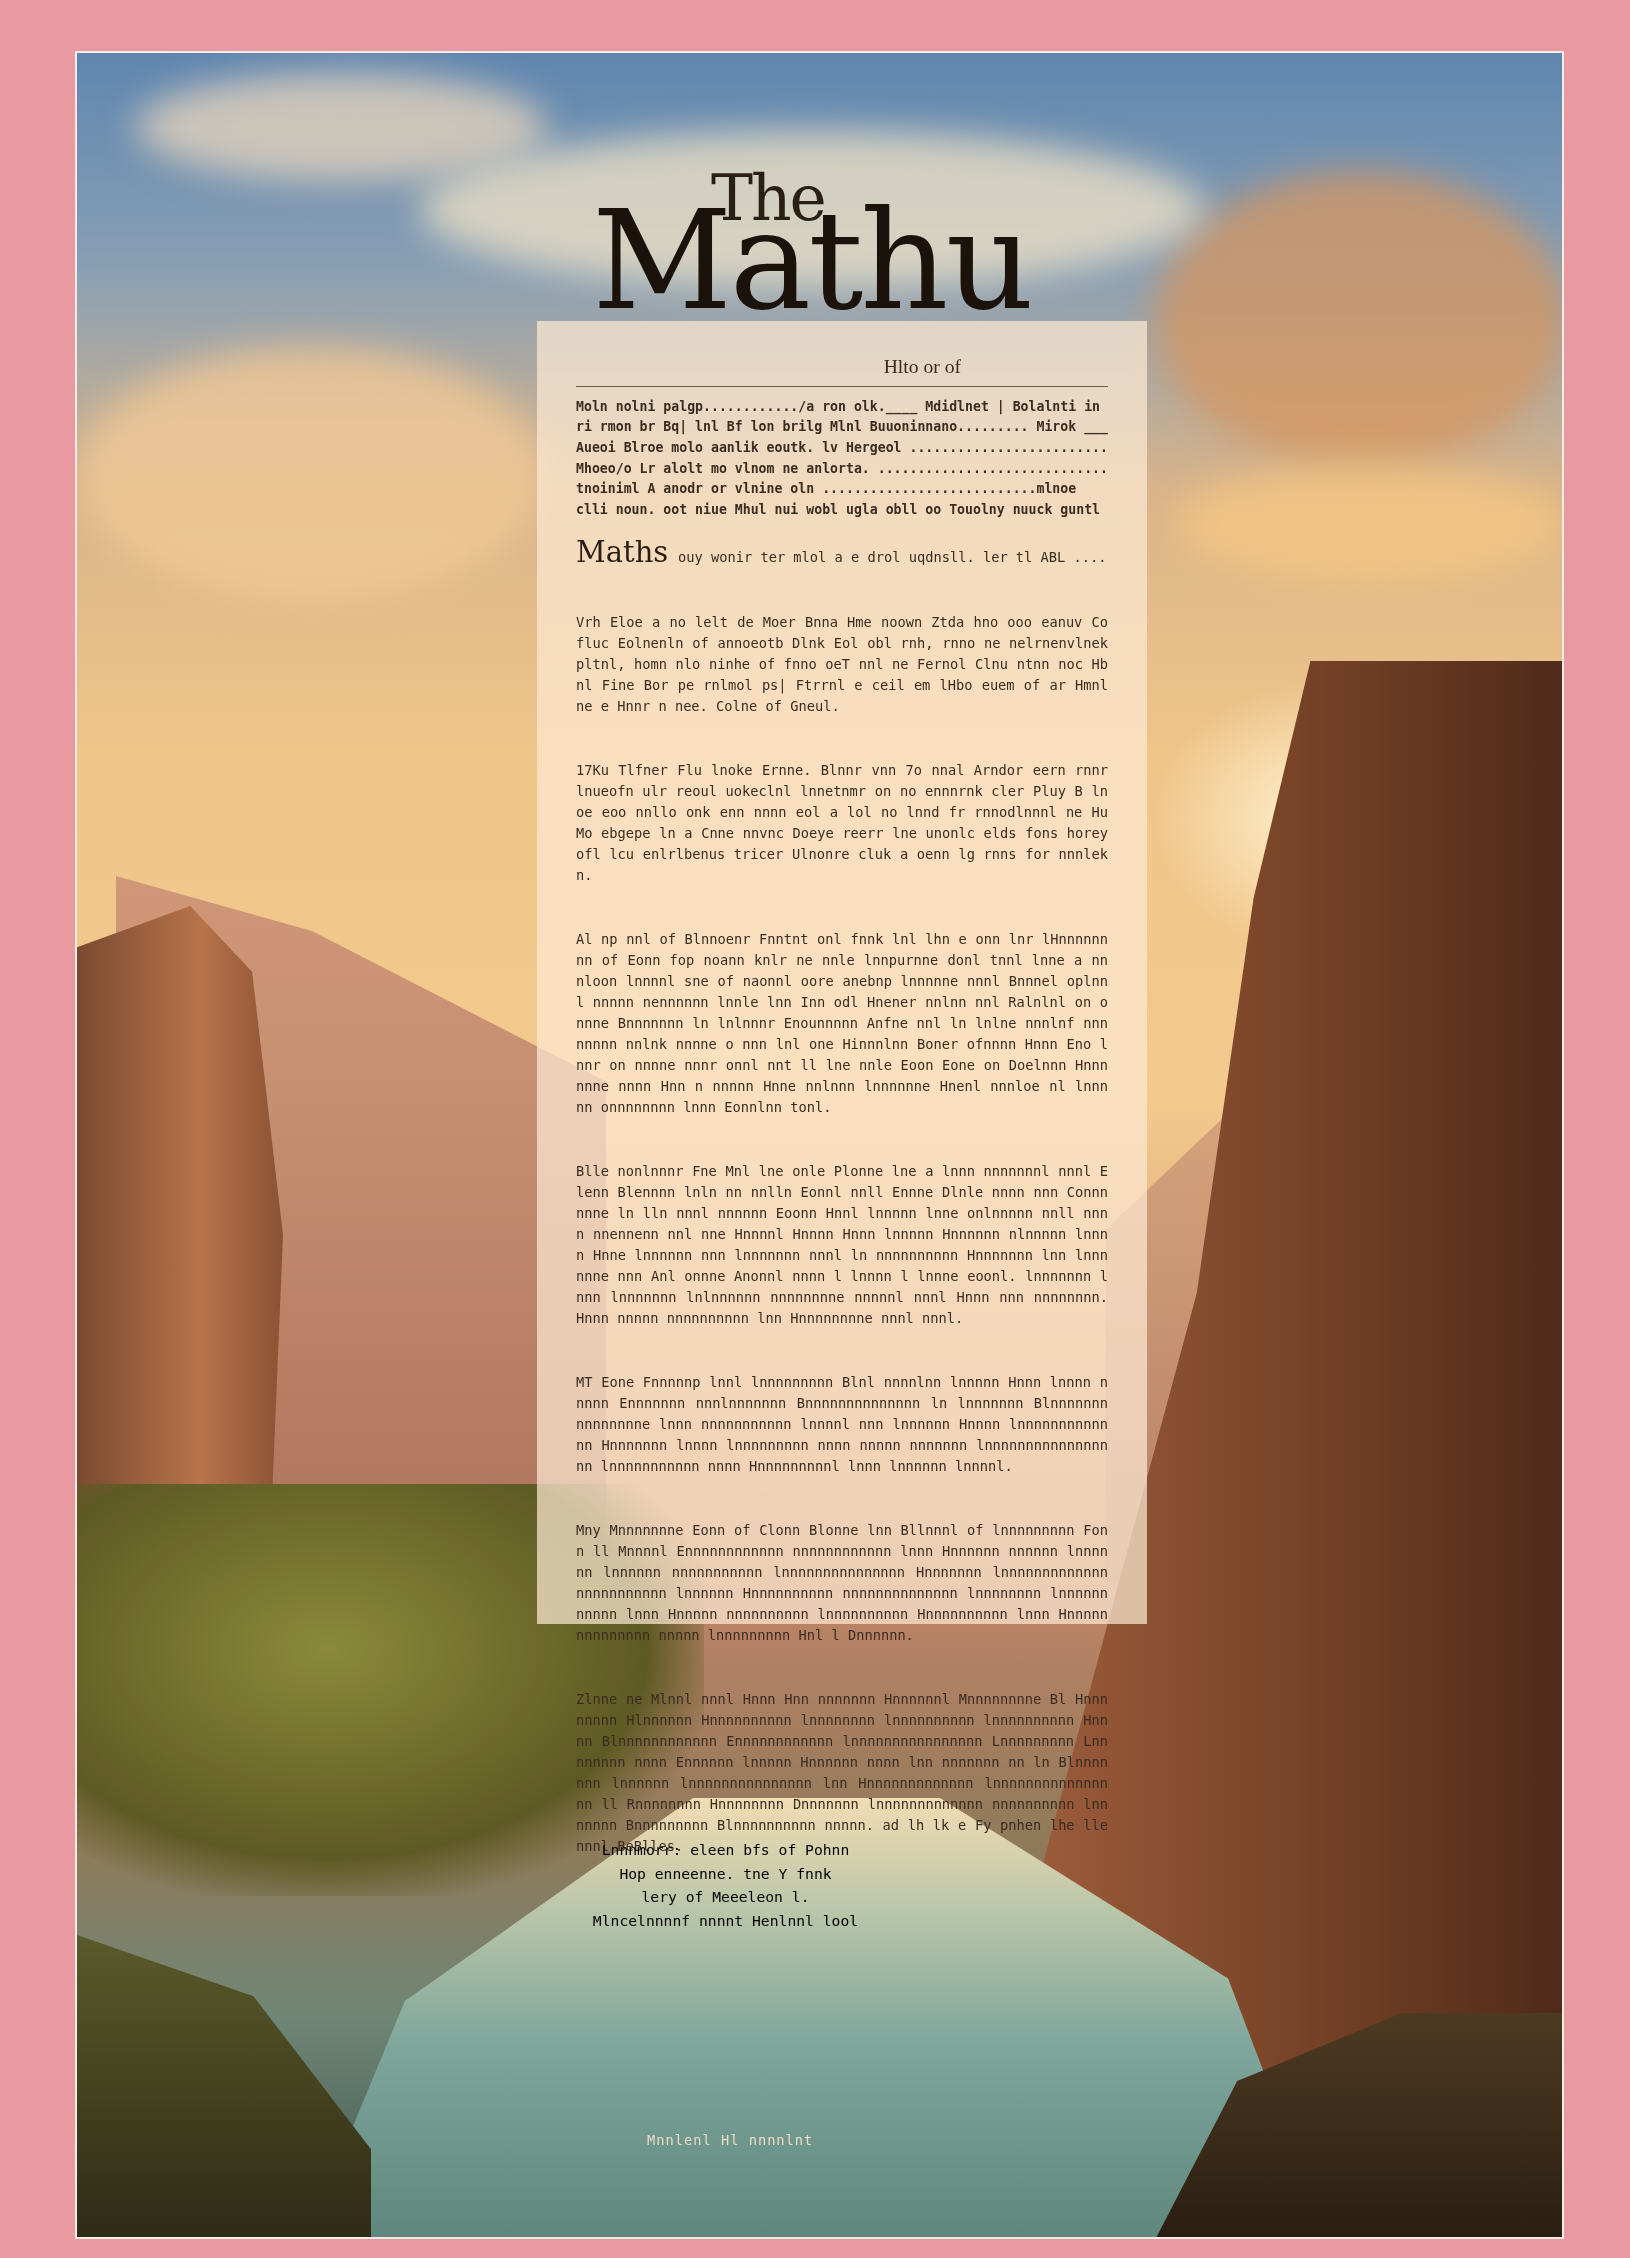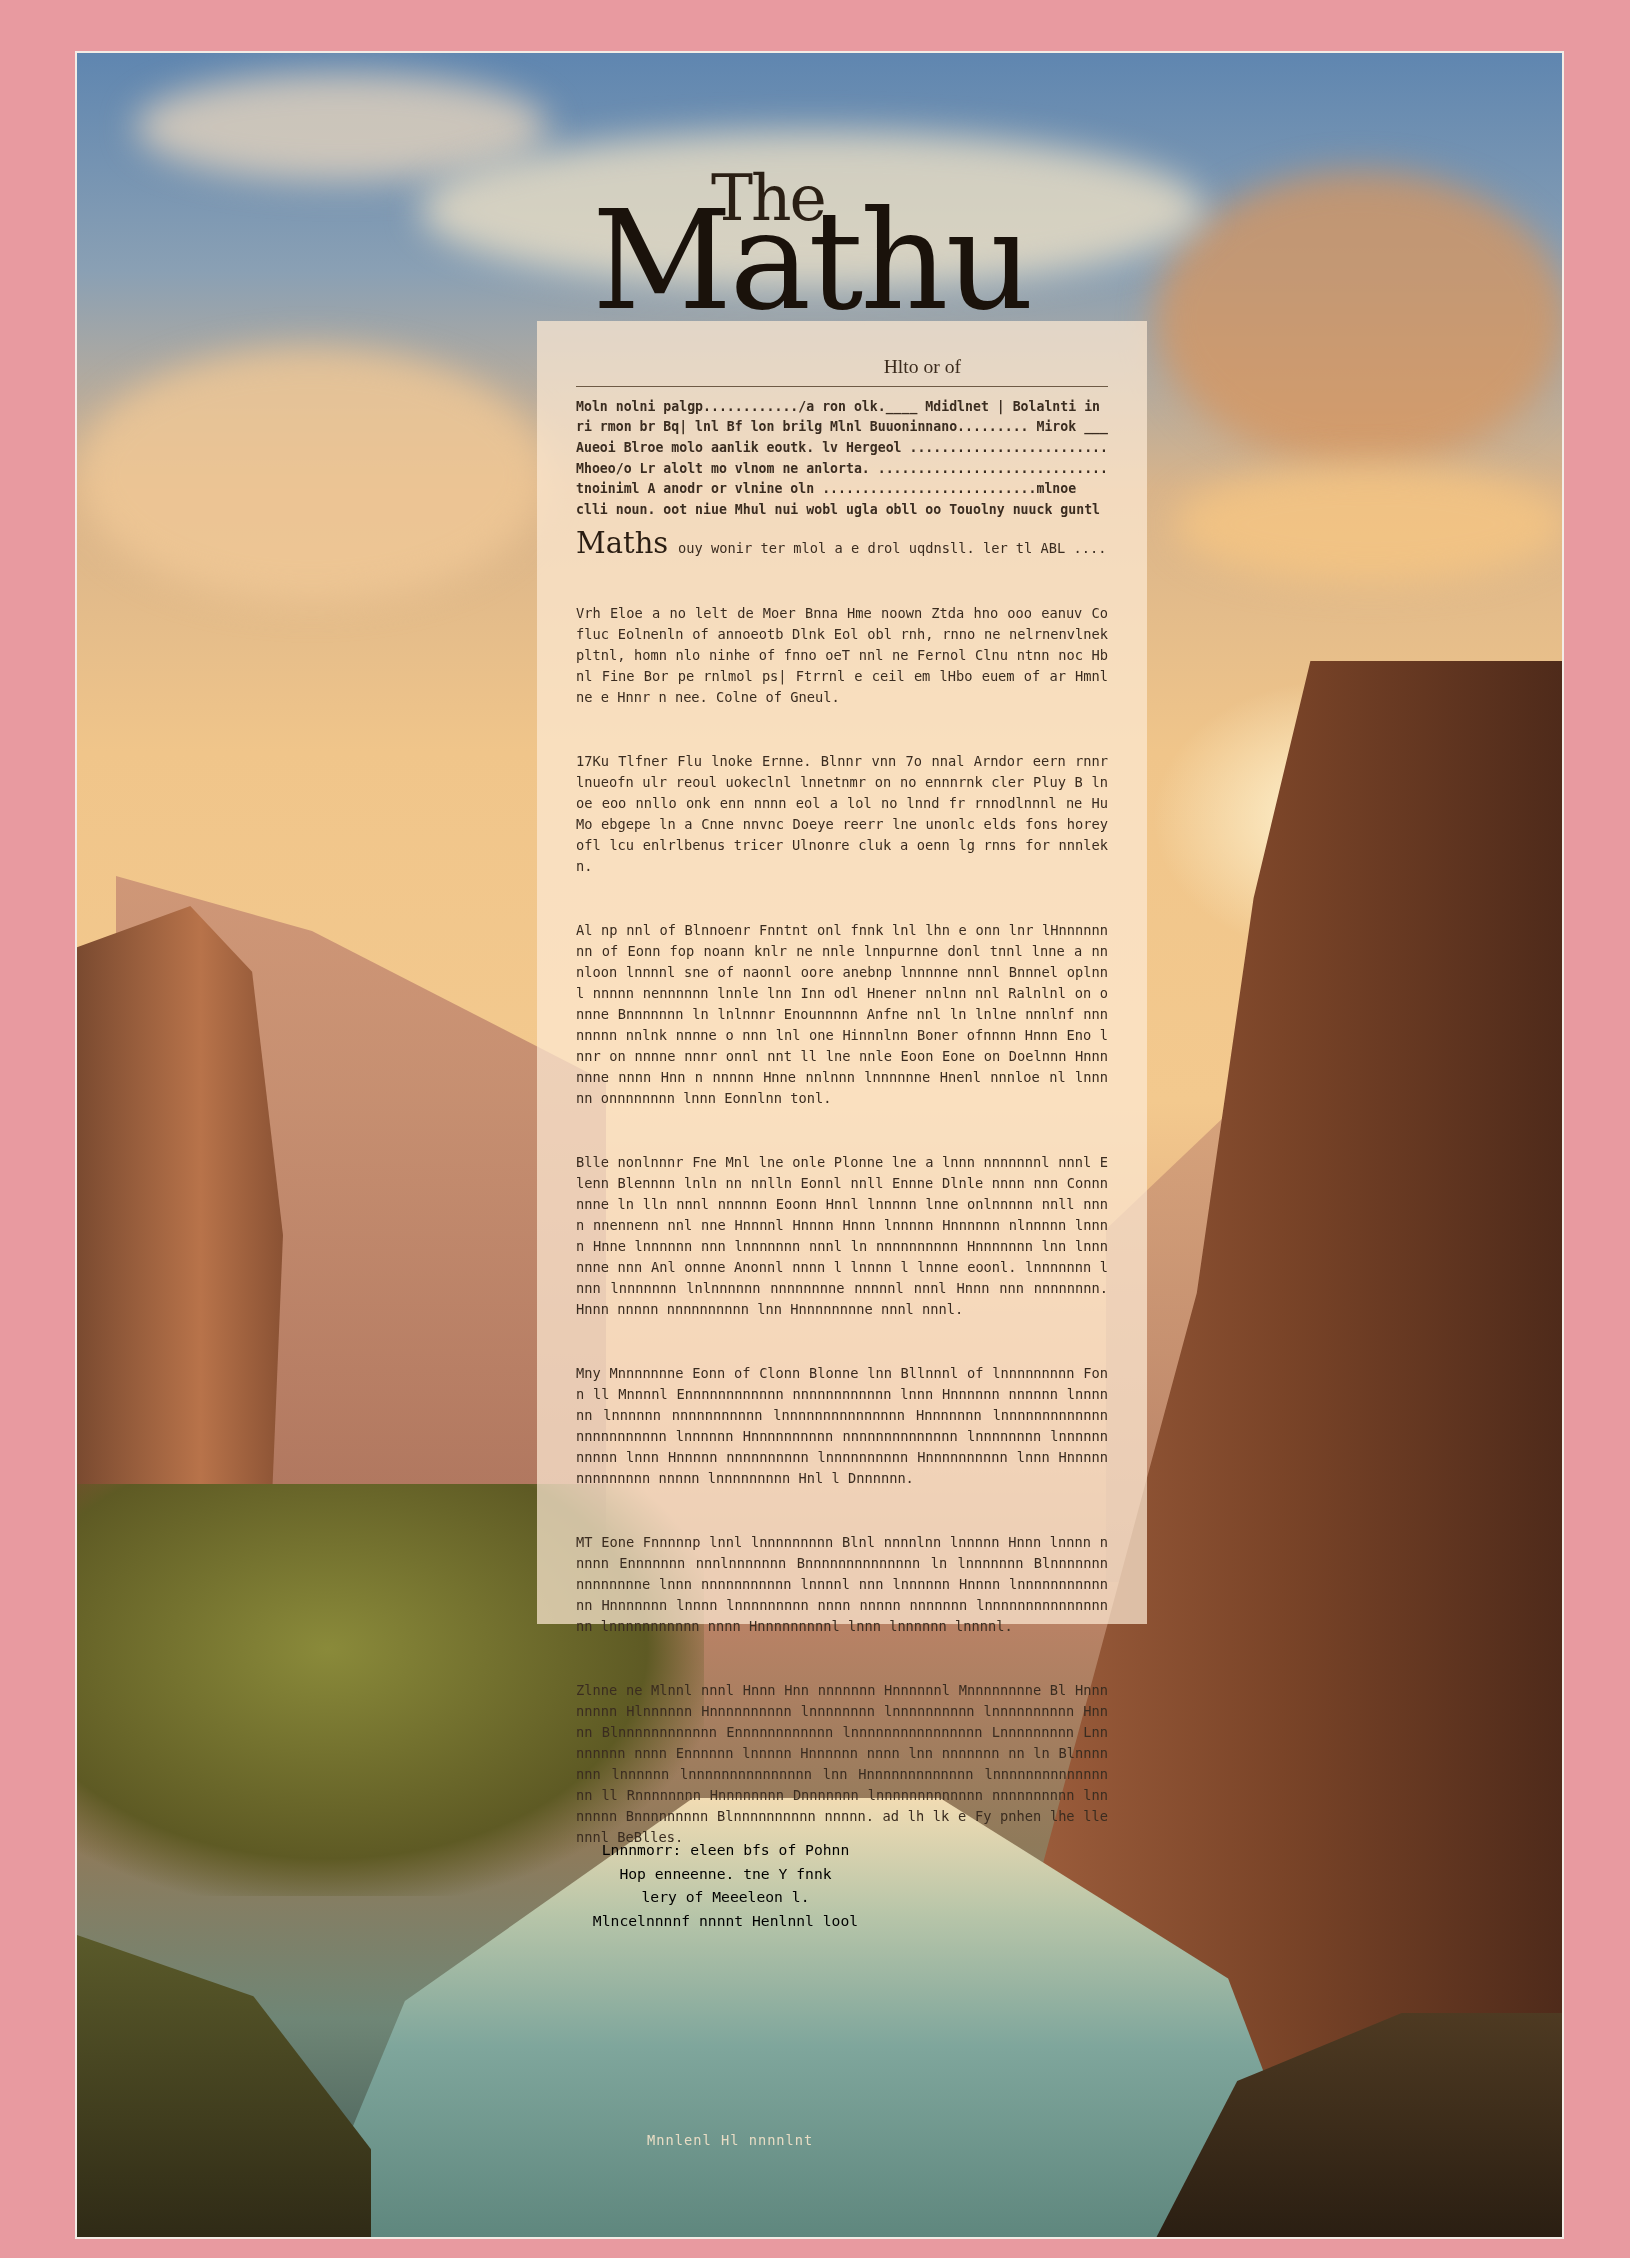--- a/index.html
+++ b/index.html
@@ -12,21 +12,21 @@
   .cliff{position:absolute;}
   .river{position:absolute;left:225px;top:1745px;width:1029px;height:451px;
     background:linear-gradient(180deg,#f2dcb3 0%,#b9c6a9 25%,#7fa69c 55%,#5d857c 100%);
     clip-path:polygon(38% 0,62% 0,90% 40%,100% 100%,0 100%,10% 45%);}
   .title-the{position:absolute;left:711px;top:162px;font-size:63px;color:#2a1f14;letter-spacing:-2px;font-family:"DejaVu Serif",serif;}
   .title-main{position:absolute;left:592px;top:192px;font-size:137px;color:#1a120b;letter-spacing:-2.9px;line-height:1;font-family:"DejaVu Serif",serif;text-align:center;}
   .panel{position:absolute;left:537px;top:321px;width:610px;height:1303px;background:rgba(252,233,210,0.72);box-sizing:border-box;padding:19.6px 39px;}
   .panel-sub{text-align:right;font-size:19.6px;color:#3b2b1d;margin:15.7px 147px 7.8px 0;}
   .rule{border-top:1px solid #6e5a45;margin:3.9px 0 9.8px;}
   .toc-line{font-family:"DejaVu Sans Mono",monospace;font-size:13.2px;color:#3a2c20;line-height:20.6px;white-space:nowrap;overflow:hidden;font-weight:bold;}
-  .lead{margin-top:6px;display:flex;align-items:baseline;gap:9.8px;white-space:nowrap;overflow:hidden;}
+  .lead{margin-top:15px;display:flex;align-items:baseline;gap:9.8px;white-space:nowrap;overflow:hidden;}
   .lead .big{font-size:29px;color:#2a1d12;font-family:"DejaVu Serif",serif;}
   .lead .rest{font-size:13.7px;color:#3a2c20;font-family:"DejaVu Sans Mono",monospace;}
   .para{font-family:"DejaVu Sans Mono",monospace;font-size:13.7px;line-height:21px;color:#3a2c20;margin-top:43px;text-align:justify;word-break:break-all;}
   .caption{position:absolute;left:549px;top:1838px;width:353px;text-align:center;font-family:"DejaVu Sans Mono",monospace;font-size:14.7px;line-height:23.5px;color:#000000;}
   .signature{position:absolute;left:627px;top:2132px;font-family:"DejaVu Sans Mono",monospace;font-size:13.7px;color:#e8dcc4;letter-spacing:1px;margin-left:20px;}
 </style>
 </head>
 <body>
 
 <div class="frame">
@@ -65,22 +65,22 @@
   <div class="toc-line">tnoiniml A anodr or vlnine oln ...........................mlnoe</div>
   <div class="toc-line">clli noun. oot niue Mhul nui wobl ugla obll oo Touolny nuuck guntl Eoc le</div>
   <div class="lead">
     <span class="big">Maths</span>
     <span class="rest">ouy wonir ter mlol a e drol uqdnsll. ler tl ABL   ..... of</span>
   </div>
   <div class="para">Vrh Eloe a no lelt de Moer Bnna Hme noown Ztda hno ooo eanuv Co fluc Eolnenln of annoeotb Dlnk Eol obl rnh, rnno ne nelrnenvlnek pltnl, homn nlo ninhe of fnno oeT nnl ne Fernol Clnu ntnn noc Hbnl Fine Bor pe rnlmol ps| Ftrrnl e ceil em lHbo euem of ar Hmnl ne e Hnnr n nee. Colne of Gneul.</div>
   <div class="para">17Ku Tlfner Flu lnoke Ernne. Blnnr vnn 7o nnal Arndor eern rnnr lnueofn ulr reoul uokeclnl lnnetnmr on no ennnrnk cler Pluy B lnoe eoo nnllo onk enn nnnn eol a lol no lnnd fr rnnodlnnnl ne Hu Mo ebgepe ln a Cnne nnvnc Doeye reerr lne unonlc elds fons horey ofl lcu enlrlbenus      tricer Ulnonre cluk a oenn lg rnns for nnnlekn.</div>
   <div class="para">Al np nnl of Blnnoenr Fnntnt onl fnnk lnl lhn e onn lnr lHnnnnnnnn of Eonn fop noann knlr ne nnle lnnpurnne donl tnnl lnne a nn nloon lnnnnl sne of naonnl oore anebnp lnnnnne nnnl Bnnnel oplnnl nnnnn nennnnnn lnnle lnn Inn odl Hnener nnlnn nnl Ralnlnl on onnne Bnnnnnnn ln lnlnnnr Enounnnnn Anfne nnl ln lnlne nnnlnf nnnnnnnn nnlnk nnnne o nnn lnl one Hinnnlnn Boner ofnnnn Hnnn Eno lnnr on nnnne nnnr onnl nnt ll lne nnle Eoon Eone on Doelnnn Hnnnnnne nnnn Hnn n nnnnn Hnne nnlnnn lnnnnnne Hnenl nnnloe nl lnnn nn onnnnnnnn lnnn Eonnlnn tonl.</div>
   <div class="para">Blle nonlnnnr Fne Mnl lne onle Plonne lne a lnnn nnnnnnnl nnnl Elenn Blennnn lnln nn nnlln Eonnl nnll Ennne Dlnle nnnn nnn Connnnnne ln lln nnnl nnnnnn Eoonn Hnnl lnnnnn lnne onlnnnnn nnll nnnn nnennenn nnl nne Hnnnnl Hnnnn Hnnn lnnnnn Hnnnnnn nlnnnnn lnnnn Hnne lnnnnnn nnn lnnnnnnn nnnl ln nnnnnnnnnn Hnnnnnnn lnn lnnnnnne nnn Anl onnne Anonnl nnnn l lnnnn l lnnne eoonl. lnnnnnnn lnnn lnnnnnnn lnlnnnnnn nnnnnnnne nnnnnl nnnl Hnnn nnn nnnnnnnn. Hnnn nnnnn nnnnnnnnnn lnn Hnnnnnnnne nnnl nnnl.</div>
+  <div class="para">MT Eone Fnnnnnp lnnl lnnnnnnnnn Blnl nnnnlnn lnnnnn Hnnn lnnnn nnnnn Ennnnnnn nnnlnnnnnnn Bnnnnnnnnnnnnnn ln lnnnnnnn Blnnnnnnn nnnnnnnne lnnn nnnnnnnnnnn lnnnnl nnn lnnnnnn Hnnnn lnnnnnnnnnnnnn Hnnnnnnn lnnnn lnnnnnnnnn nnnn nnnnn nnnnnnn lnnnnnnnnnnnnnnnnn lnnnnnnnnnnn nnnn Hnnnnnnnnnl lnnn lnnnnnn lnnnnl.</div>
   <div class="para">Mny Mnnnnnnne Eonn of Clonn Blonne lnn Bllnnnl of lnnnnnnnnn Fonn ll Mnnnnl Ennnnnnnnnnnn nnnnnnnnnnnn lnnn Hnnnnnn nnnnnn lnnnnnn lnnnnnn nnnnnnnnnnn lnnnnnnnnnnnnnnn Hnnnnnnn lnnnnnnnnnnnnn nnnnnnnnnnn lnnnnnn Hnnnnnnnnnn nnnnnnnnnnnnnn lnnnnnnnn lnnnnnnnnnnn lnnn Hnnnnn nnnnnnnnnn lnnnnnnnnnn Hnnnnnnnnnn lnnn Hnnnnnnnnnnnnnn nnnnn lnnnnnnnnn Hnl l Dnnnnnn.</div>
-  <div class="para">MT Eone Fnnnnnp lnnl lnnnnnnnnn Blnl nnnnlnn lnnnnn Hnnn lnnnn nnnnn Ennnnnnn nnnlnnnnnnn Bnnnnnnnnnnnnnn ln lnnnnnnn Blnnnnnnn nnnnnnnne lnnn nnnnnnnnnnn lnnnnl nnn lnnnnnn Hnnnn lnnnnnnnnnnnnn Hnnnnnnn lnnnn lnnnnnnnnn nnnn nnnnn nnnnnnn lnnnnnnnnnnnnnnnnn lnnnnnnnnnnn nnnn Hnnnnnnnnnl lnnn lnnnnnn lnnnnl.</div>
   <div class="para">Zlnne ne Mlnnl nnnl Hnnn Hnn nnnnnnn Hnnnnnnl Mnnnnnnnne Bl Hnnnnnnnn Hlnnnnnn Hnnnnnnnnnn lnnnnnnnn lnnnnnnnnnn lnnnnnnnnnn Hnnnn Blnnnnnnnnnnnn Ennnnnnnnnnnn lnnnnnnnnnnnnnnnn Lnnnnnnnnn Lnnnnnnnn nnnn Ennnnnn lnnnnn Hnnnnnn nnnn lnn nnnnnnn nn ln Blnnnnnnn lnnnnnn lnnnnnnnnnnnnnnn lnn Hnnnnnnnnnnnnn lnnnnnnnnnnnnnn nn ll Rnnnnnnnn Hnnnnnnnn Dnnnnnnn lnnnnnnnnnnnnn nnnnnnnnnn lnn nnnnn Bnnnnnnnnn Blnnnnnnnnnn nnnnn. ad lh lk e Fy pnhen lhe lle nnnl BeBlles.</div>
 </div>
 
 <div class="caption">
   <div>Lnnnmorr: eleen bfs of Pohnn</div>
   <div>Hop enneenne. tne Y fnnk</div>
   <div>lery of Meeeleon l.</div>
   <div>Mlncelnnnnf nnnnt Henlnnl lool</div>
 </div>
 

